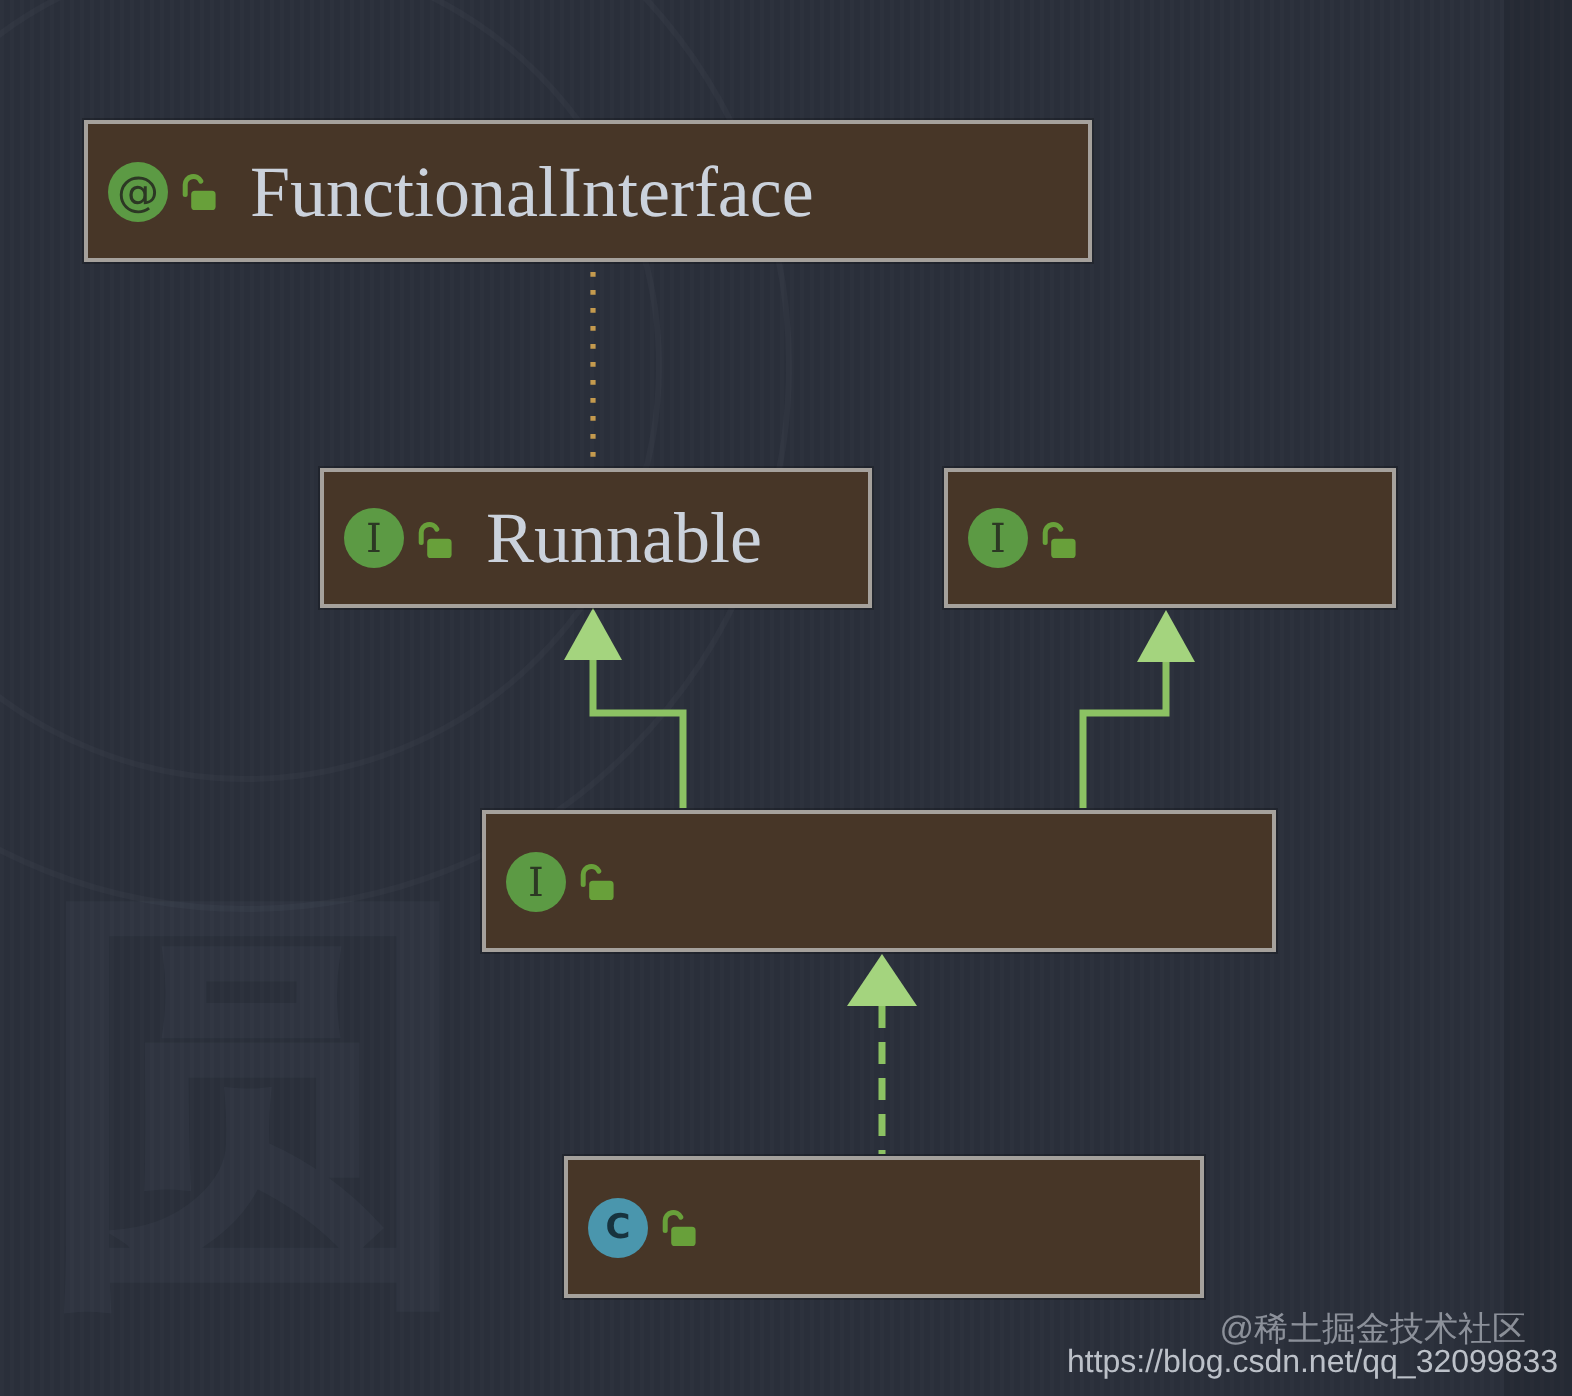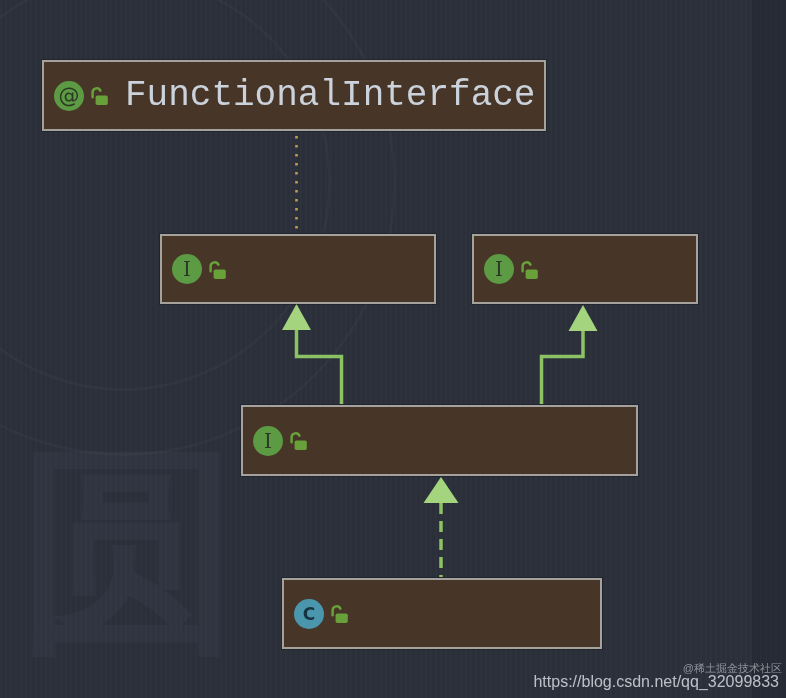--- a/index.html
+++ b/index.html
@@ -41,34 +41,34 @@
   }
   .icon-circle.green{background:#5c9a44;}
   .icon-circle.teal{background:#4a96ad;}
   .glyph{line-height:1;}
   .glyph.at{font:400 21px "DejaVu Sans",sans-serif;color:#2c3824;}
   .glyph.iface{font:400 20px "DejaVu Serif",serif;color:#2c3824;}
   .glyph.cls{font:700 17px "DejaVu Sans",sans-serif;color:#17333e;}
   .lock{margin-left:5px;flex:none;display:flex;align-items:center;}
   .label{
     margin-left:15px;white-space:nowrap;
-    font-family:Liberation Mono, monospace;
+    font-family:Liberation Serif, serif;
     font-size:36px;color:#cbd2dc;
   }
 
   .edges{position:absolute;left:0;top:0;pointer-events:none;}
   .edge-solid{stroke:#8cc263;stroke-width:3.5;fill:none;}
   .edge-dashed{stroke:#8cc263;stroke-width:3.5;stroke-dasharray:11 7;}
   .edge-dotted{stroke:#c49a4e;stroke-width:2.6;stroke-dasharray:2.4 6.6;}
   .head{fill:#a4d47e;}
 
   
   .wm-community{
-    position:absolute;right:4px;bottom:22px;
-    font-size:11px;color:rgba(198,203,211,0.62);white-space:nowrap;
+    position:absolute;right:23px;bottom:22px;
+    font-size:17px;color:rgba(198,203,211,0.62);white-space:nowrap;
   }
   .wm-url{
     position:absolute;right:7px;bottom:7px;
     font-size:16px;color:rgba(214,218,226,0.85);white-space:nowrap;
   }
 </style>
 </head>
 <body>
 
 <div class="stage">
@@ -105,20 +105,21 @@
   <div class="node" style="left:160px;top:234px;width:276px;height:70px">
     <span class="icon-circle green">
       <span class="glyph iface">I</span>
     </span>
     <span class="lock">
       <svg width="21" height="21" viewBox="0 0 21 21">
         <path d="M3.6 12.2 L3.6 7.4 A4.1 4.1 0 0 1 11.4 5.6" fill="none" stroke="#68a03a" stroke-width="2.5" stroke-linecap="round"></path>
         <rect x="6.6" y="10.4" width="12.2" height="9.6" rx="1.8" fill="#68a03a"></rect>
       </svg>
     </span>
+    <span class="label">Runnable</span>
   </div>
 
   <div class="node" style="left:472px;top:234px;width:226px;height:70px">
     <span class="icon-circle green">
       <span class="glyph iface">I</span>
     </span>
     <span class="lock">
       <svg width="21" height="21" viewBox="0 0 21 21">
         <path d="M3.6 12.2 L3.6 7.4 A4.1 4.1 0 0 1 11.4 5.6" fill="none" stroke="#68a03a" stroke-width="2.5" stroke-linecap="round"></path>
         <rect x="6.6" y="10.4" width="12.2" height="9.6" rx="1.8" fill="#68a03a"></rect>

